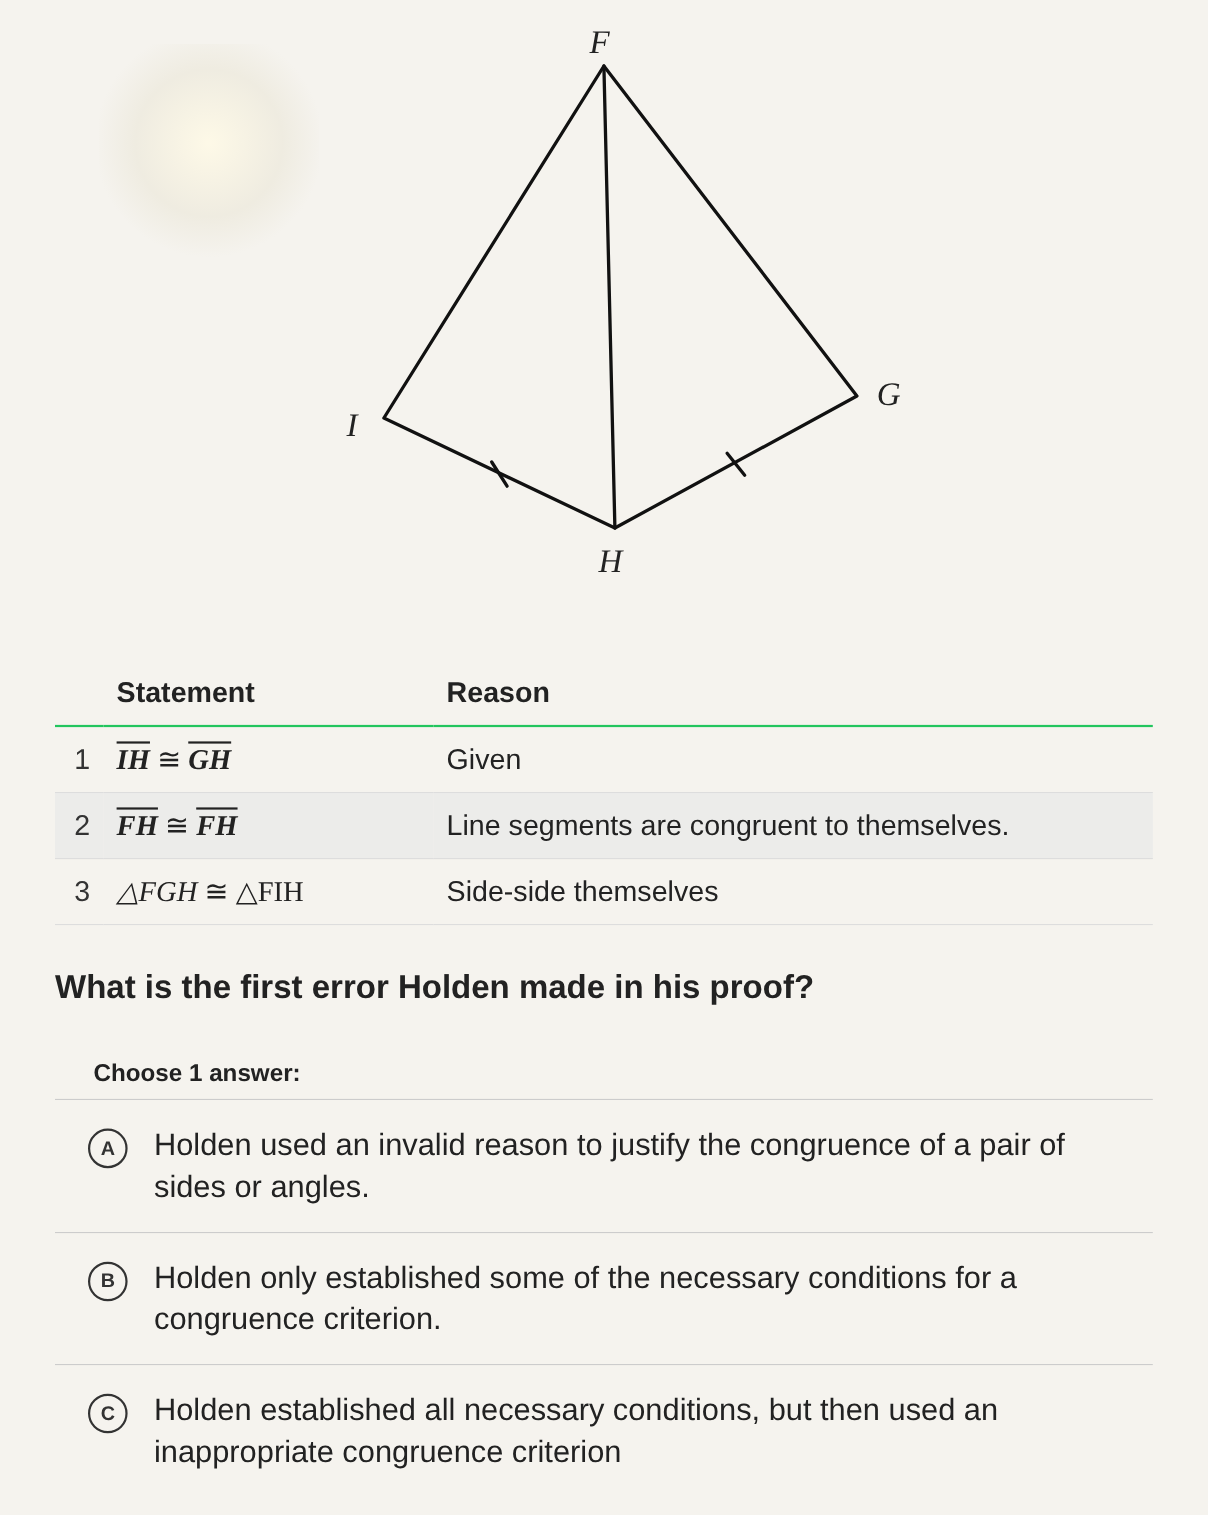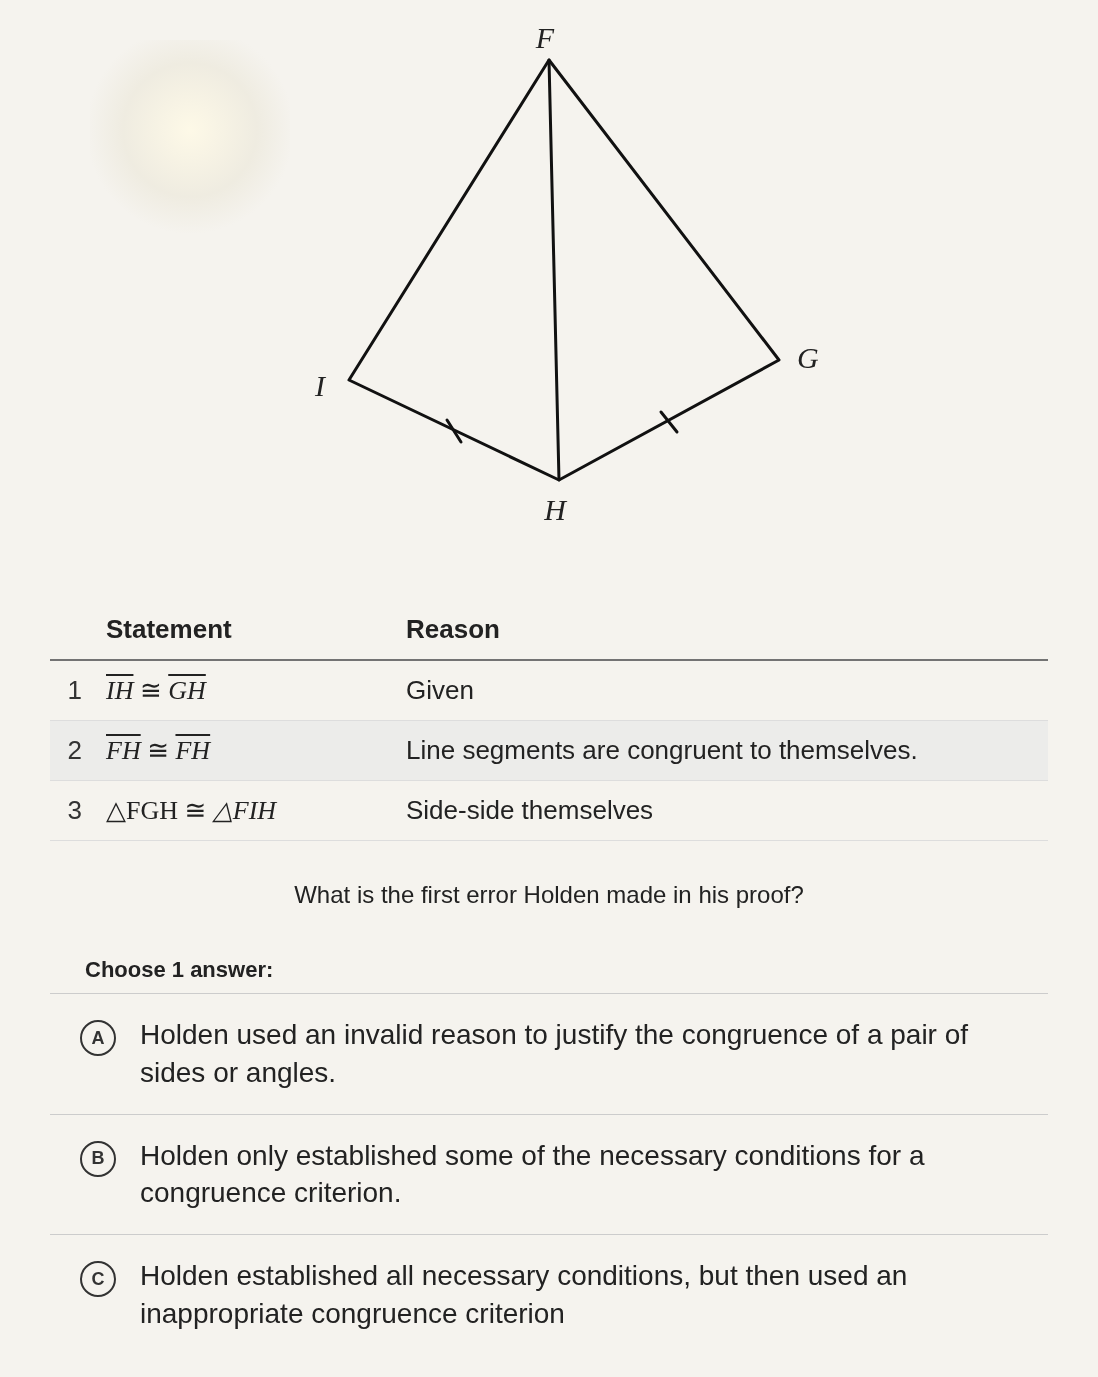--- a/index.html
+++ b/index.html
@@ -39,38 +39,37 @@
     .proof-table {
       width: 100%;
       border-collapse: collapse;
       margin-bottom: 40px;
     }
     .proof-table th {
       text-align: left;
       font-weight: 700;
       font-size: 26px;
       padding: 14px 12px;
-      border-bottom: 2px solid #737373;
+      border-bottom: 2px solid #22c55e;
     }
     .proof-table td {
       font-size: 26px;
       padding: 14px 12px;
       border-bottom: 1px solid #ddd;
     }
     .proof-table tr.alt { background: #ececea; }
     .proof-table td.num { width: 44px; text-align: right; padding-right: 12px; color: #333;}
     .proof-table td.stmt { width: 300px; font-family: Georgia, "Times New Roman", serif;}
-    .overbar { text-decoration: overline; font-style: italic; }
+    .overbar { text-decoration: overline; font-style: italic; font-weight: bold; }
     .cong { font-family: "Times New Roman", serif; }
 
     .question {
-      font-size: 24px;
-      font-weight: 400;
+      font-size: 30px;
+      font-weight: 700;
       margin-bottom: 48px;
-      text-align: center;
     }
     .choose-label {
       font-size: 22px;
       font-weight: 700;
       margin-bottom: 10px;
       margin-left: 35px;
     }
     .answers { border-top: 1px solid #ccc; }
     .answer-row {
       display: flex;
@@ -158,23 +157,23 @@
         <td class="stmt">
           <span class="overbar">FH</span>
           <span class="cong"> ≅ </span>
           <span class="overbar">FH</span>
         </td>
         <td>Line segments are congruent to themselves.</td>
       </tr>
       <tr>
         <td class="num">3</td>
         <td class="stmt">
-          <span style="">△<span>FGH</span></span>
+          <span style="font-style:italic">△<span>FGH</span></span>
           <span class="cong"> ≅ </span>
-          <span style="font-style:italic">△<span>FIH</span></span>
+          <span style="">△<span>FIH</span></span>
         </td>
         <td>Side-side themselves</td>
       </tr>
     </tbody>
   </table>
 
   <div class="question">What is the first error Holden made in his proof?</div>
 
   <div class="choose-label">Choose 1 answer:</div>
 

